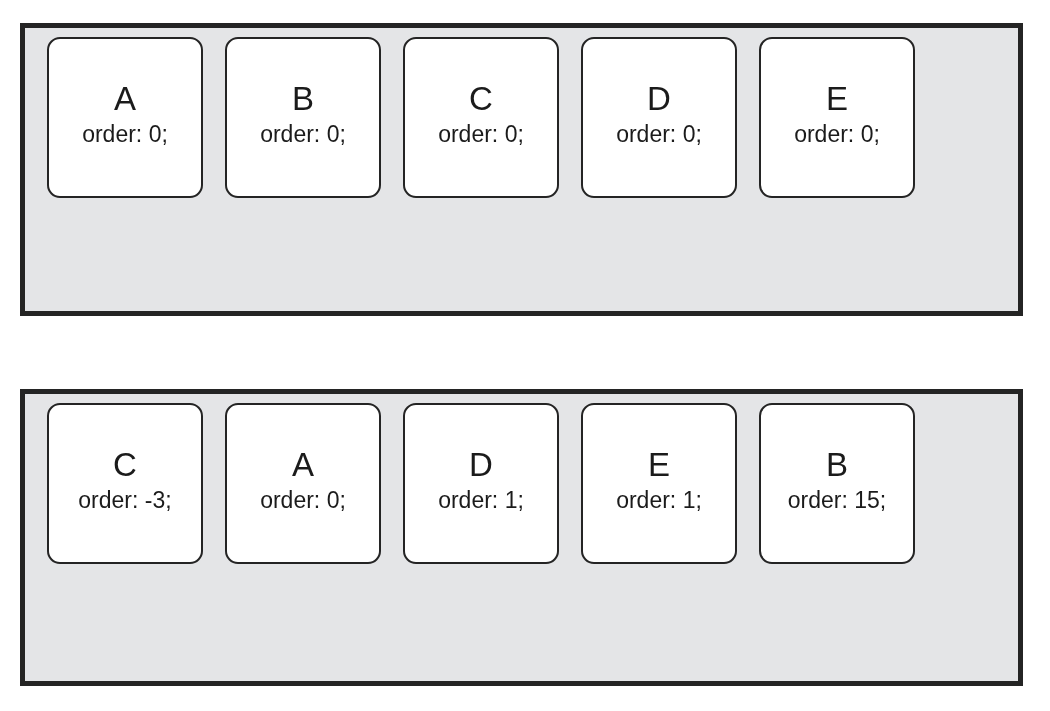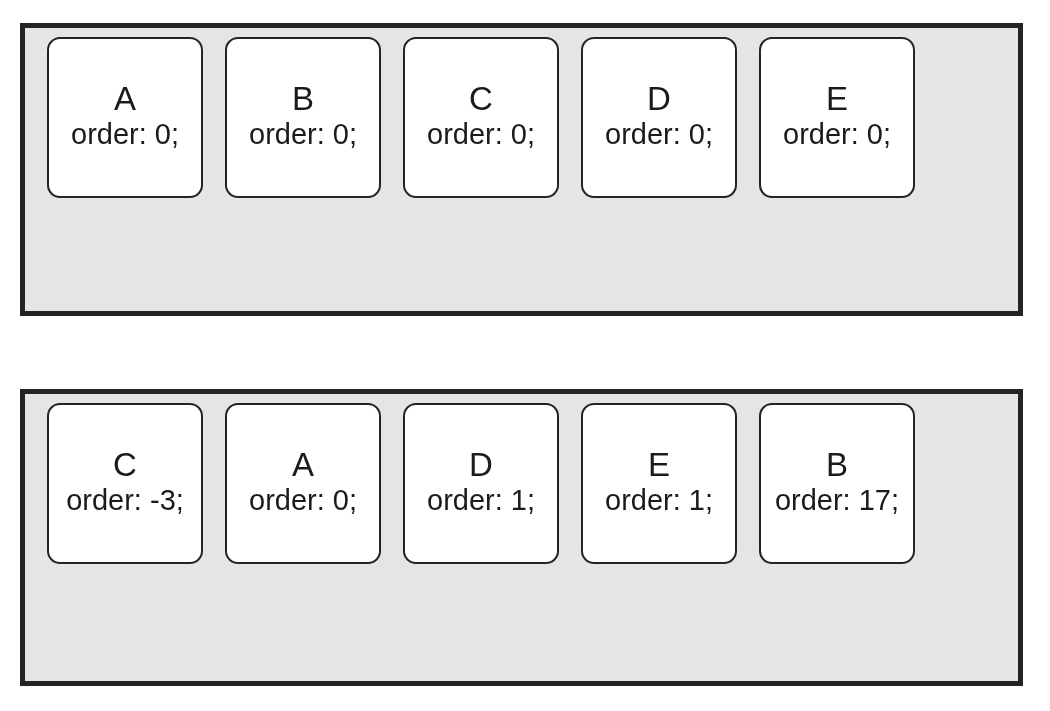--- a/index.html
+++ b/index.html
@@ -71,21 +71,21 @@
 
   .item-letter {
     font-size: 33px;
     line-height: 36px;
     color: #1b1b1b;
     font-weight: 400;
     letter-spacing: 0.2px;
   }
 
   .item-order {
-    font-size: 29px;
+    font-size: 23px;
     line-height: 30px;
     color: #1b1b1b;
     font-weight: 400;
     margin-top: 2px;
     white-space: nowrap;
   }
 </style>
 </head>
 <body>
 
@@ -137,18 +137,18 @@
       <div class="item-order">order: 1;</div>
     </div>
 
     <div class="flex-item">
       <div class="item-letter">E</div>
       <div class="item-order">order: 1;</div>
     </div>
 
     <div class="flex-item">
       <div class="item-letter">B</div>
-      <div class="item-order">order: 17;</div>
+      <div class="item-order">order: 15;</div>
     </div>
 
   </div>
 
 </div>
 
 </body></html>

